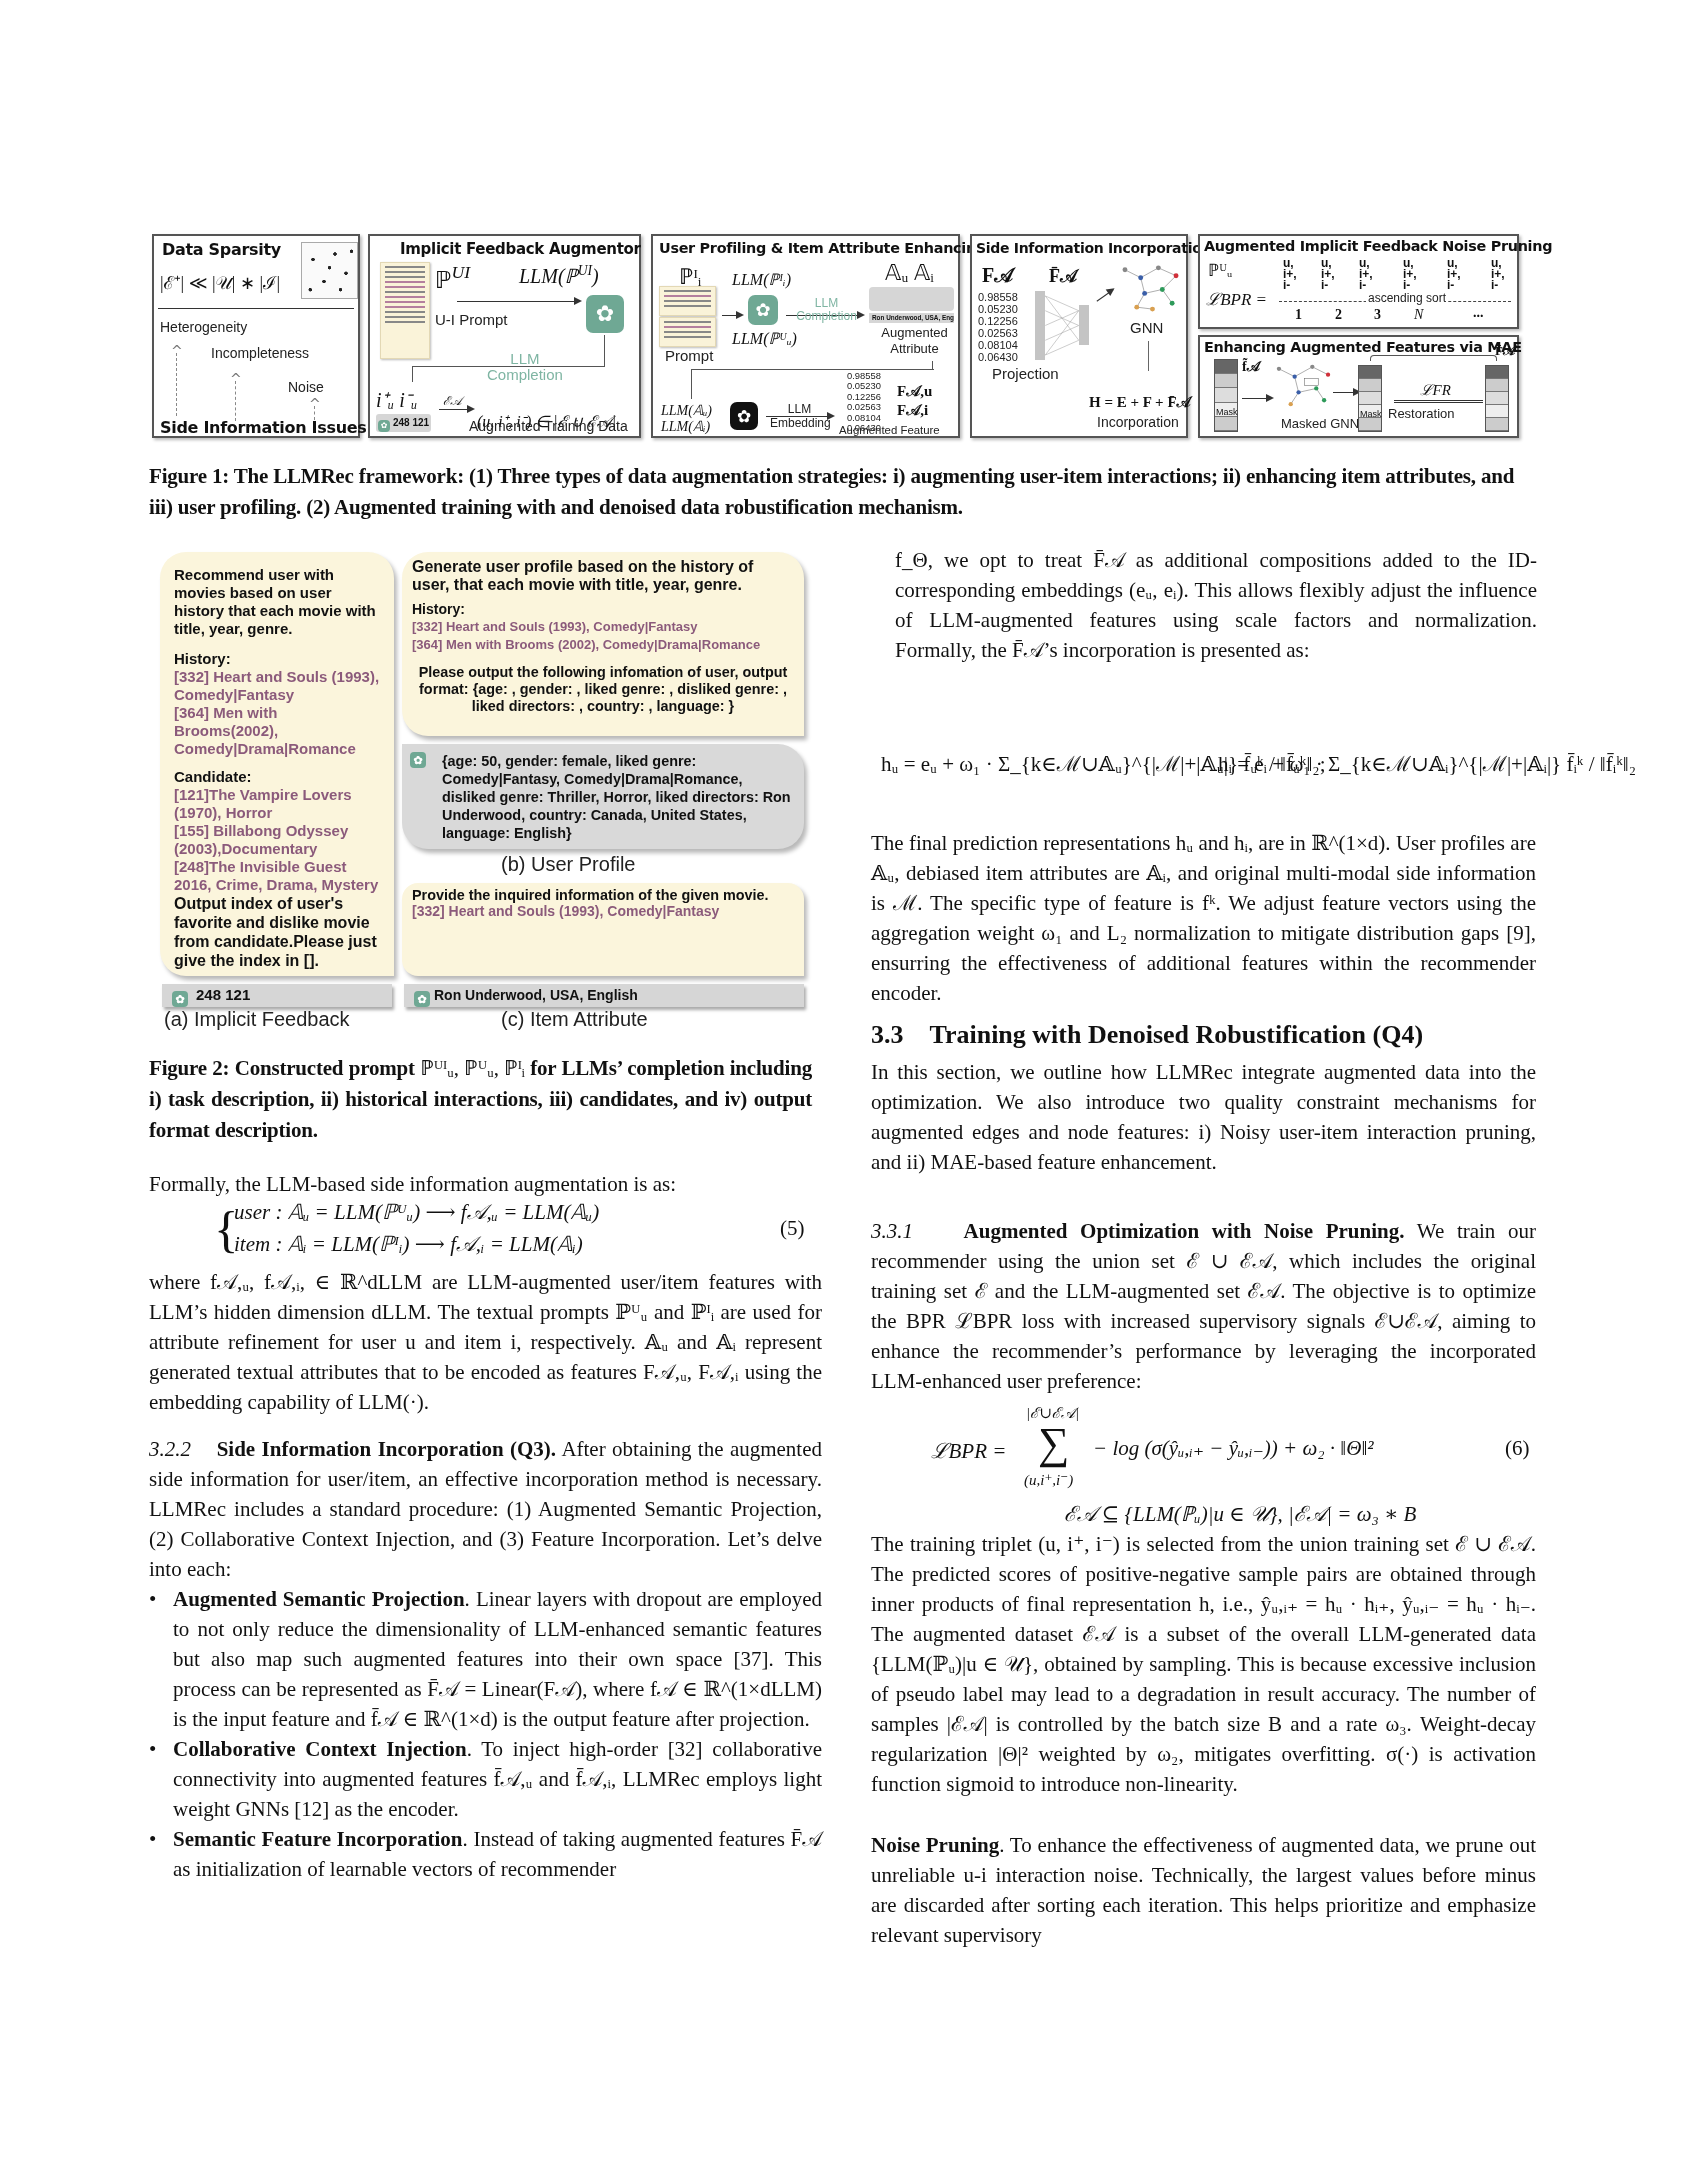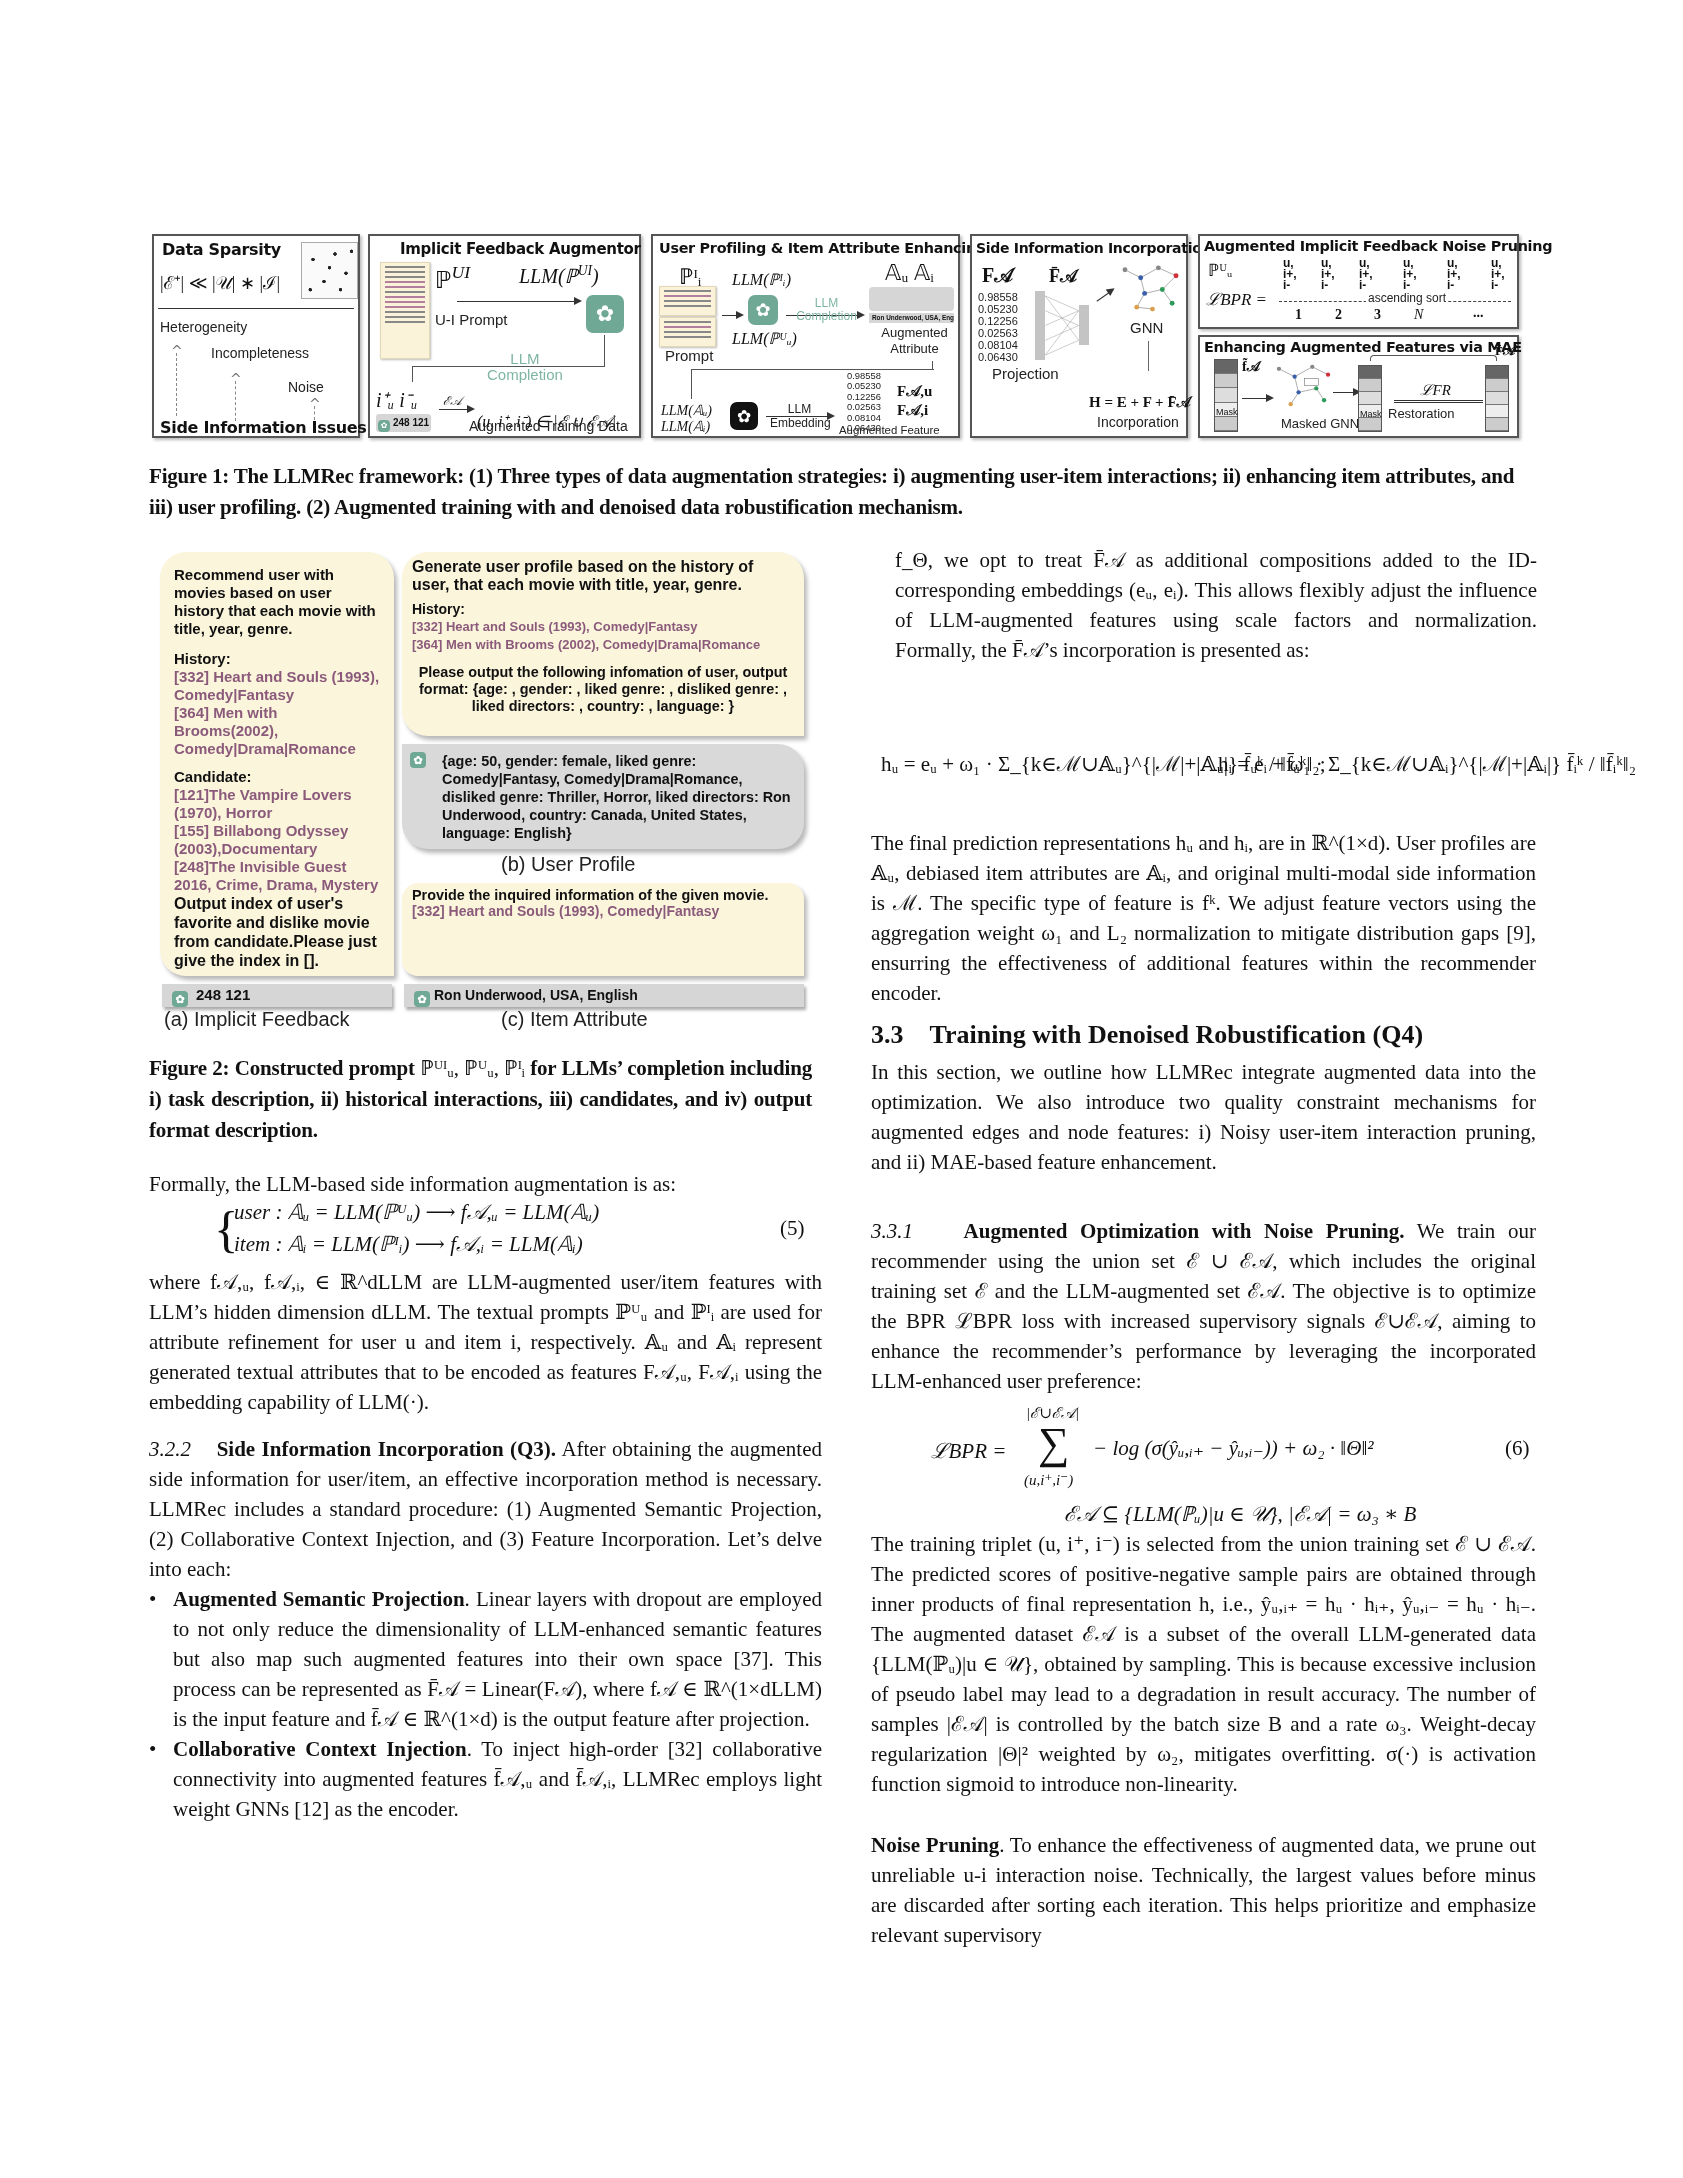--- a/index.html
+++ b/index.html
@@ -338,20 +338,21 @@
   <div style="position:absolute;left:20px;top:32px;font-style:italic;">item :   𝔸ᵢ = LLM(ℙᴵᵢ)   ⟶   f𝒜,ᵢ = LLM(𝔸ᵢ)</div>
 </div>
 <div class="eqnum" style="left:780px;top:1216px;">(5)</div>
 
 <div class="col" style="left:149px;top:1267px;width:673px;">where f𝒜,ᵤ, f𝒜,ᵢ, ∈ ℝ^dLLM are LLM-augmented user/item features with LLM’s hidden dimension dLLM. The textual prompts ℙᵁᵤ and ℙᴵᵢ are used for attribute refinement for user u and item i, respectively. 𝔸ᵤ and 𝔸ᵢ represent generated textual attributes that to be encoded as features F𝒜,ᵤ, F𝒜,ᵢ using the embedding capability of LLM(·).</div>
 
 <div class="col" style="left:149px;top:1434px;width:673px;">
   <p><i>3.2.2</i>&nbsp;&nbsp;&nbsp;&nbsp;<b>Side Information Incorporation (Q3).</b> <span>After obtaining the augmented side information for user/item, an effective incorporation method is necessary. LLMRec includes a standard procedure: (1) Augmented Semantic Projection, (2) Collaborative Context Injection, and (3) Feature Incorporation. Let’s delve into each:</span></p>
   <p class="bullet"><b>Augmented Semantic Projection</b><span>. Linear layers with dropout are employed to not only reduce the dimensionality of LLM-enhanced semantic features but also map such augmented features into their own space [37]. This process can be represented as F̄𝒜 = Linear(F𝒜), where f𝒜 ∈ ℝ^(1×dLLM) is the input feature and f̄𝒜 ∈ ℝ^(1×d) is the output feature after projection.</span></p>
   <p class="bullet"><b>Collaborative Context Injection</b><span>. To inject high-order [32] collaborative connectivity into augmented features f̄𝒜,ᵤ and f̄𝒜,ᵢ, LLMRec employs light weight GNNs [12] as the encoder.</span></p>
+  <p class="bullet"><b>Semantic Feature Incorporation</b><span>. Instead of taking augmented features F̄𝒜 as initialization of learnable vectors of recommender</span></p>
 </div>
 
 <div class="col" style="left:895px;top:545px;width:642px;">f_Θ, we opt to treat F̄𝒜 as additional compositions added to the ID-corresponding embeddings (eᵤ, eᵢ). This allows flexibly adjust the influence of LLM-augmented features using scale factors and normalization. Formally, the F̄𝒜’s incorporation is presented as:</div>
 
 <div class="eq" style="left:881px;top:705px;width:653px;height:119px;">
   <div style="position:absolute;left:0;top:44px;">hᵤ = eᵤ + ω₁ · Σ_{k∈ℳ∪𝔸ᵤ}^{|ℳ|+|𝔸ᵤ|} f̄ᵤᵏ / ‖f̄ᵤᵏ‖₂;</div>
   <div style="position:absolute;left:337px;top:44px;">hᵢ = eᵢ + ω₁ · Σ_{k∈ℳ∪𝔸ᵢ}^{|ℳ|+|𝔸ᵢ|} f̄ᵢᵏ / ‖f̄ᵢᵏ‖₂</div>
 </div>
 
 <div class="col" style="left:871px;top:828px;width:665px;">The final prediction representations hᵤ and hᵢ, are in ℝ^(1×d). User profiles are 𝔸ᵤ, debiased item attributes are 𝔸ᵢ, and original multi-modal side information is ℳ. The specific type of feature is fᵏ. We adjust feature vectors using the aggregation weight ω₁ and L₂ normalization to mitigate distribution gaps [9], ensurring the effectiveness of additional features within the recommender encoder.</div>

